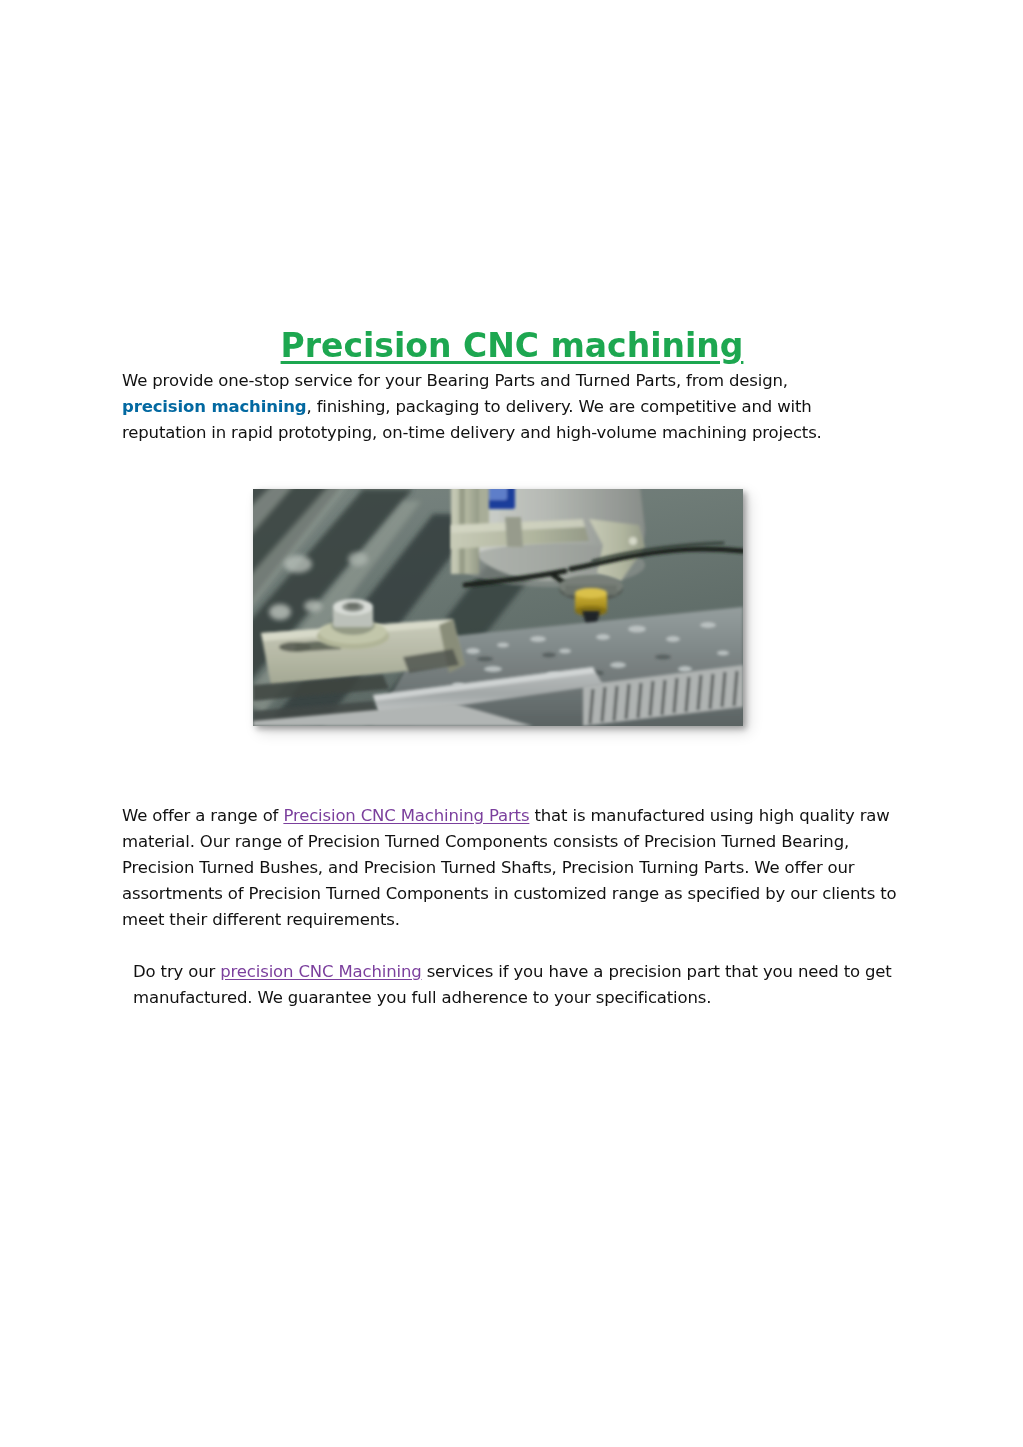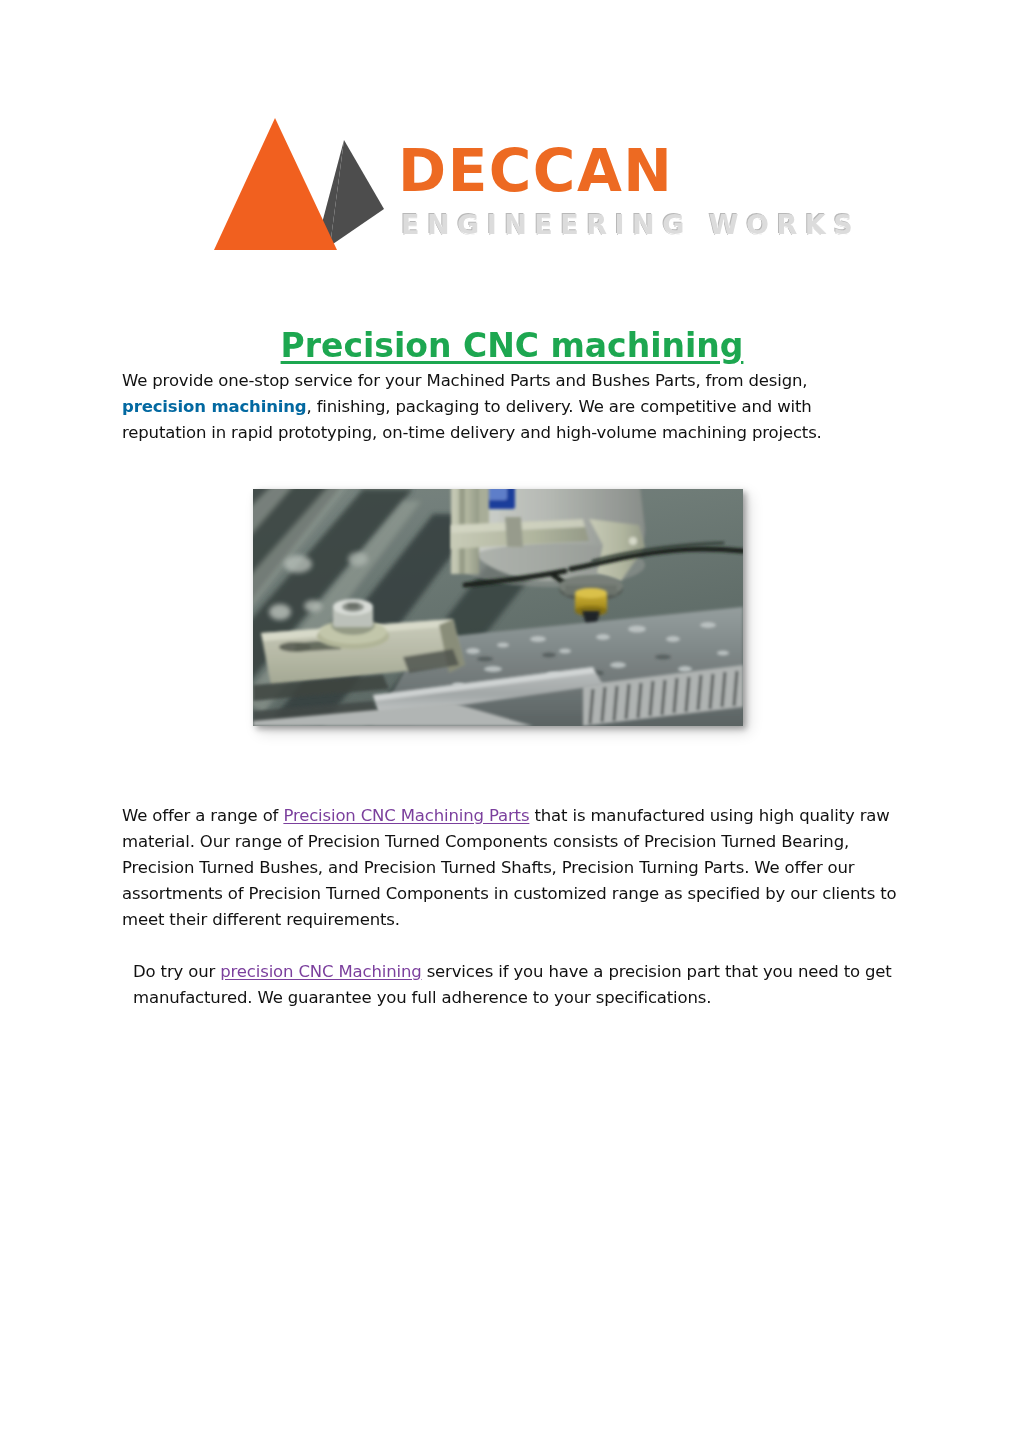--- a/index.html
+++ b/index.html
@@ -142,46 +142,28 @@
   }
   .photo svg { display: block; }
 
   
 </style>
 </head>
 <body>
 
 <div class="page">
 
-  <div class="logo-block">
-
-    <div class="logo-mark">
-      <svg width="172" height="146" viewBox="0 0 172 146" xmlns="http://www.w3.org/2000/svg">
-
-        <polygon points="131,26 171,95 117,132" fill="#4D4D4D"></polygon>
-        <polygon points="131,26 117,132 104,128" fill="#4D4D4D"></polygon>
-
-        <polygon points="62,4 124,136 1,136" fill="#F1601F"></polygon>
-      </svg>
-    </div>
-
-    <div class="logo-wordmark">
-      <div class="logo-name">DECCAN</div>
-      <div class="logo-tagline">ENGINEERING WORKS</div>
-    </div>
-
-  </div>
 
   <h1 class="page-title">
     <span class="u">Precision CNC machining</span>
   </h1>
 
   <div class="content">
 
-    <p class="body-text p1"><span>We provide one-stop service for your Machined Parts and Bushes Parts, from design, </span><a class="link-blue" href="#">precision machining</a><span>, finishing, packaging to delivery. We are competitive and with reputation in rapid prototyping, on-time delivery and high-volume machining projects.</span></p>
+    <p class="body-text p1"><span>We provide one-stop service for your Bearing Parts and Turned Parts, from design, </span><a class="link-blue" href="#">precision machining</a><span>, finishing, packaging to delivery. We are competitive and with reputation in rapid prototyping, on-time delivery and high-volume machining projects.</span></p>
 
     <div class="spacer-img"></div>
 
     <p class="body-text p2"><span>We offer a range of </span><a class="link-purple" href="#">Precision CNC Machining Parts</a><span> that is manufactured using high quality raw material. Our range of Precision Turned Components consists of Precision Turned Bearing, Precision Turned Bushes, and Precision Turned Shafts, Precision Turning Parts. We offer our assortments of Precision Turned Components in customized range as specified by our clients to meet their different requirements.</span></p>
 
     <div class="spacer-para"></div>
 
     <p class="body-text p3"><span>Do try our </span><a class="link-purple" href="#">precision CNC Machining</a><span> services if you have a precision part that you need to get manufactured. We guarantee you full adherence to your specifications.</span></p>
 
   </div>

